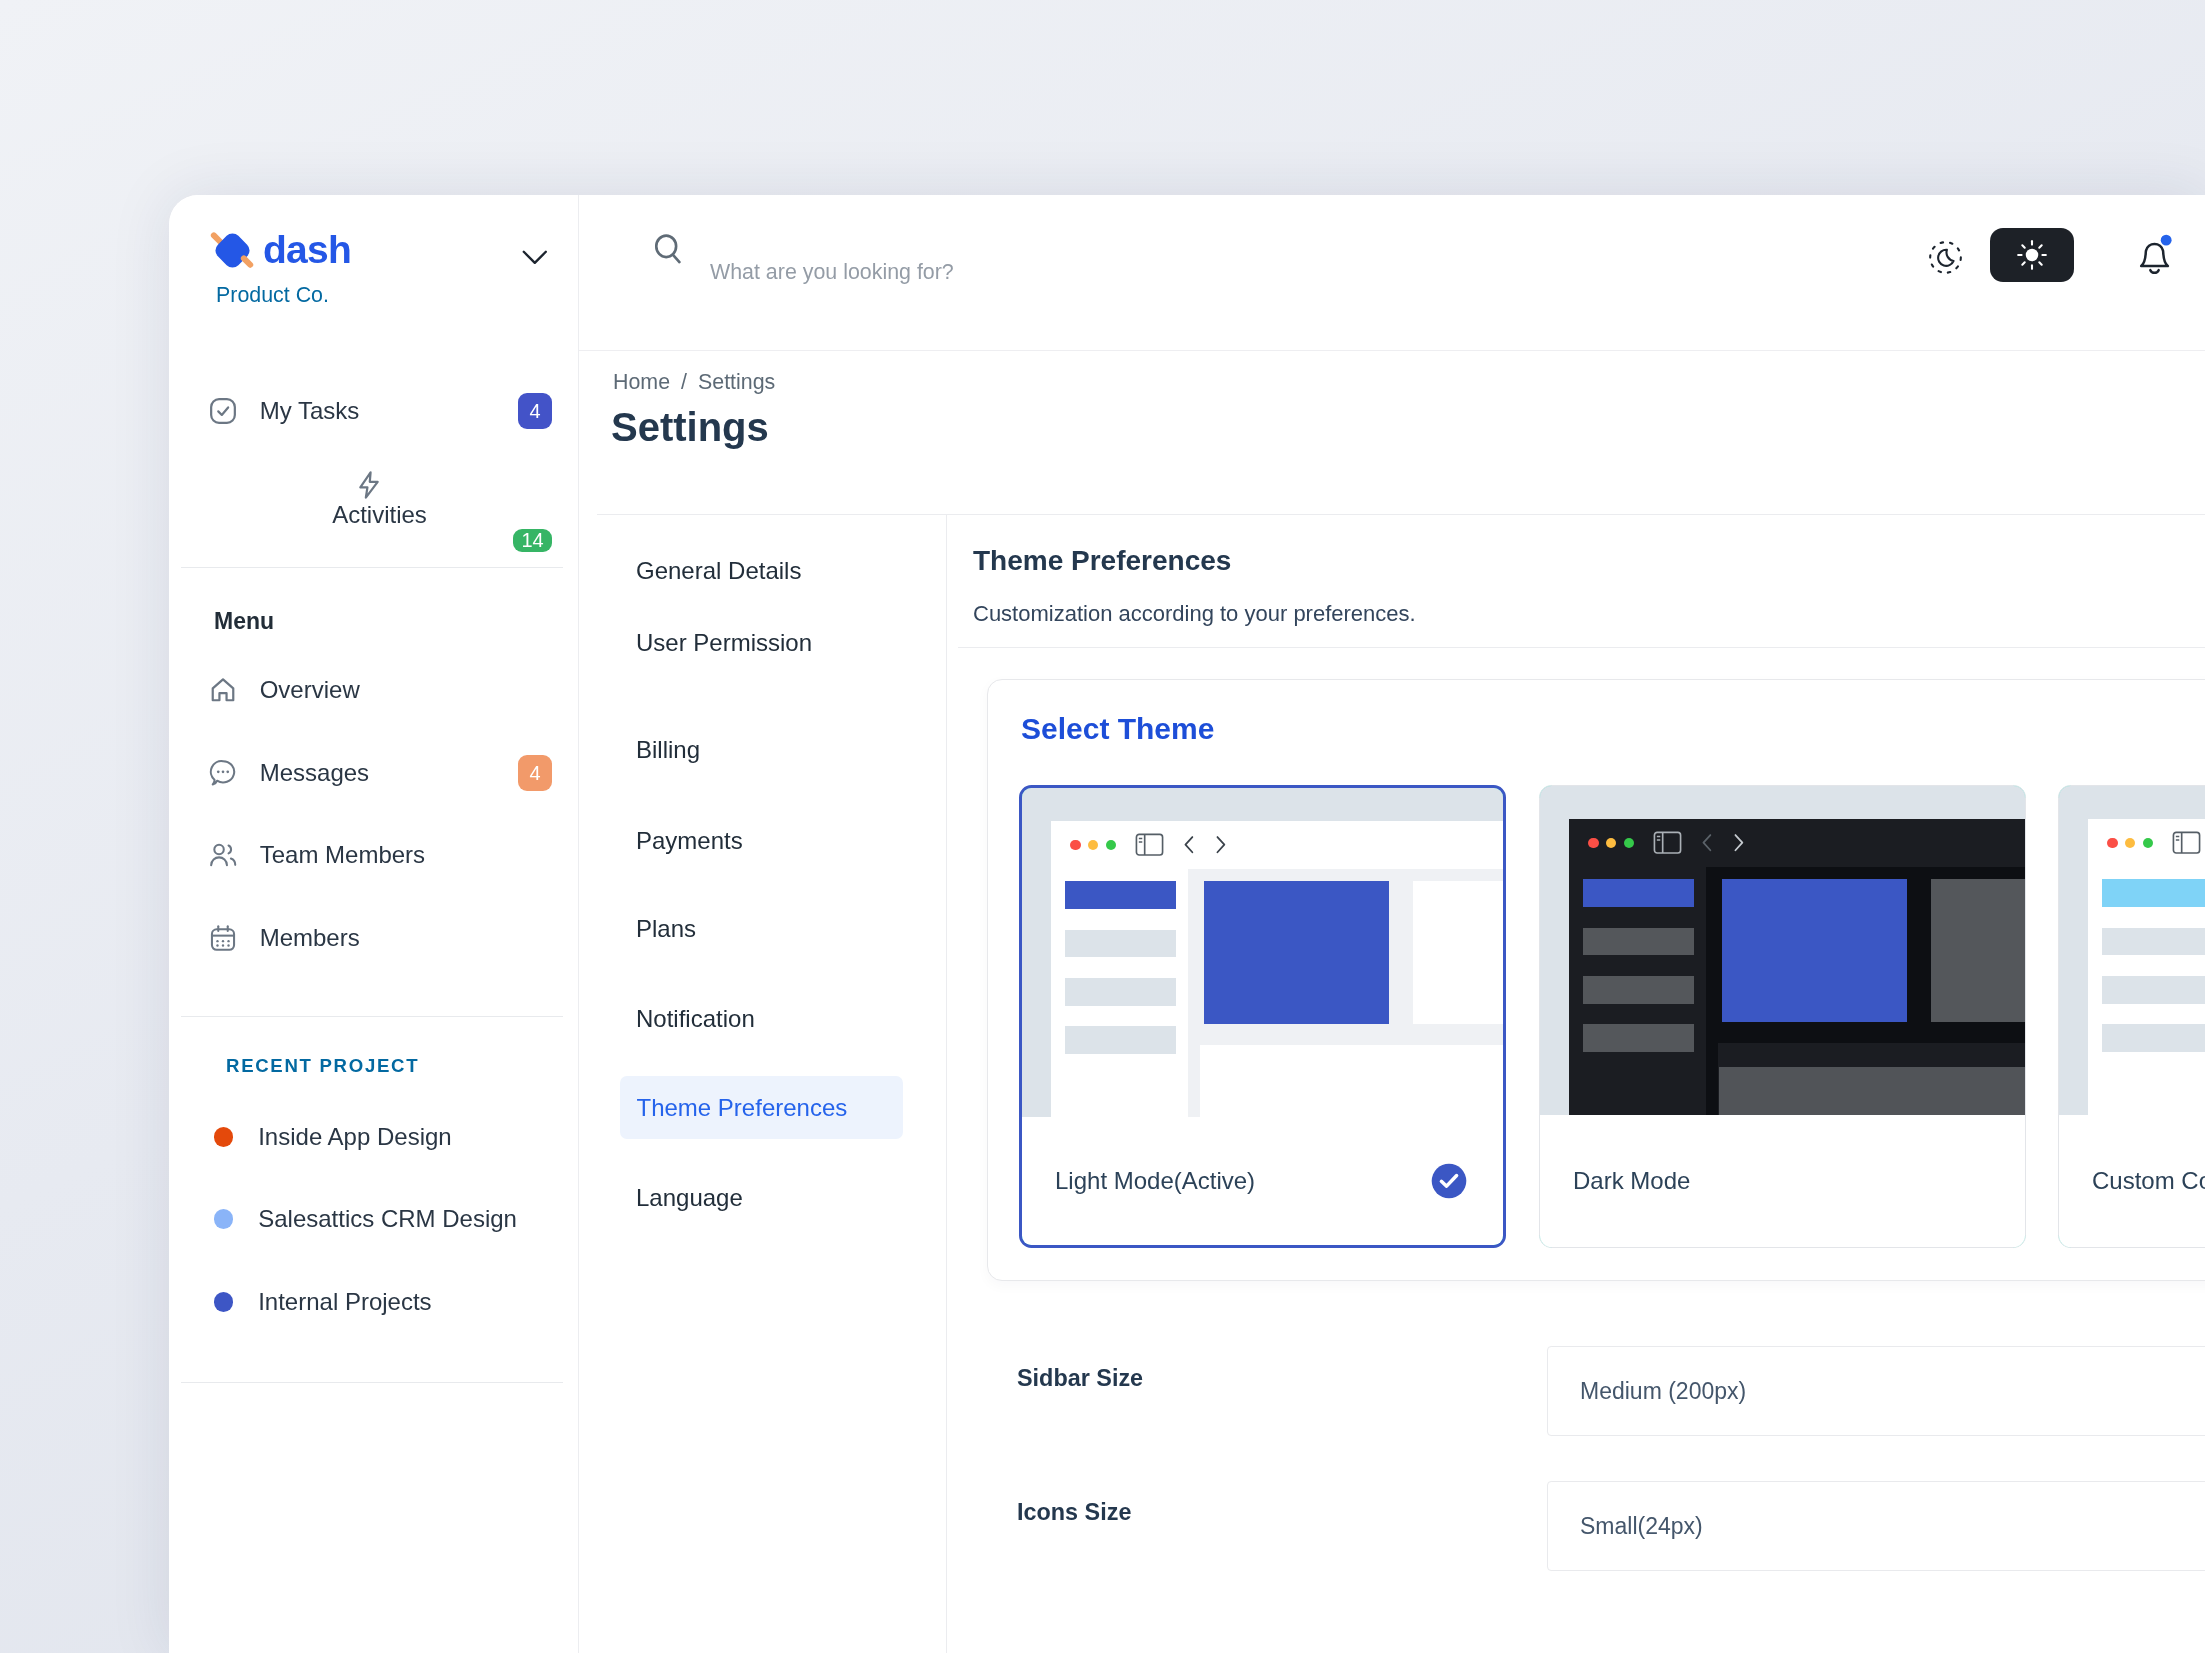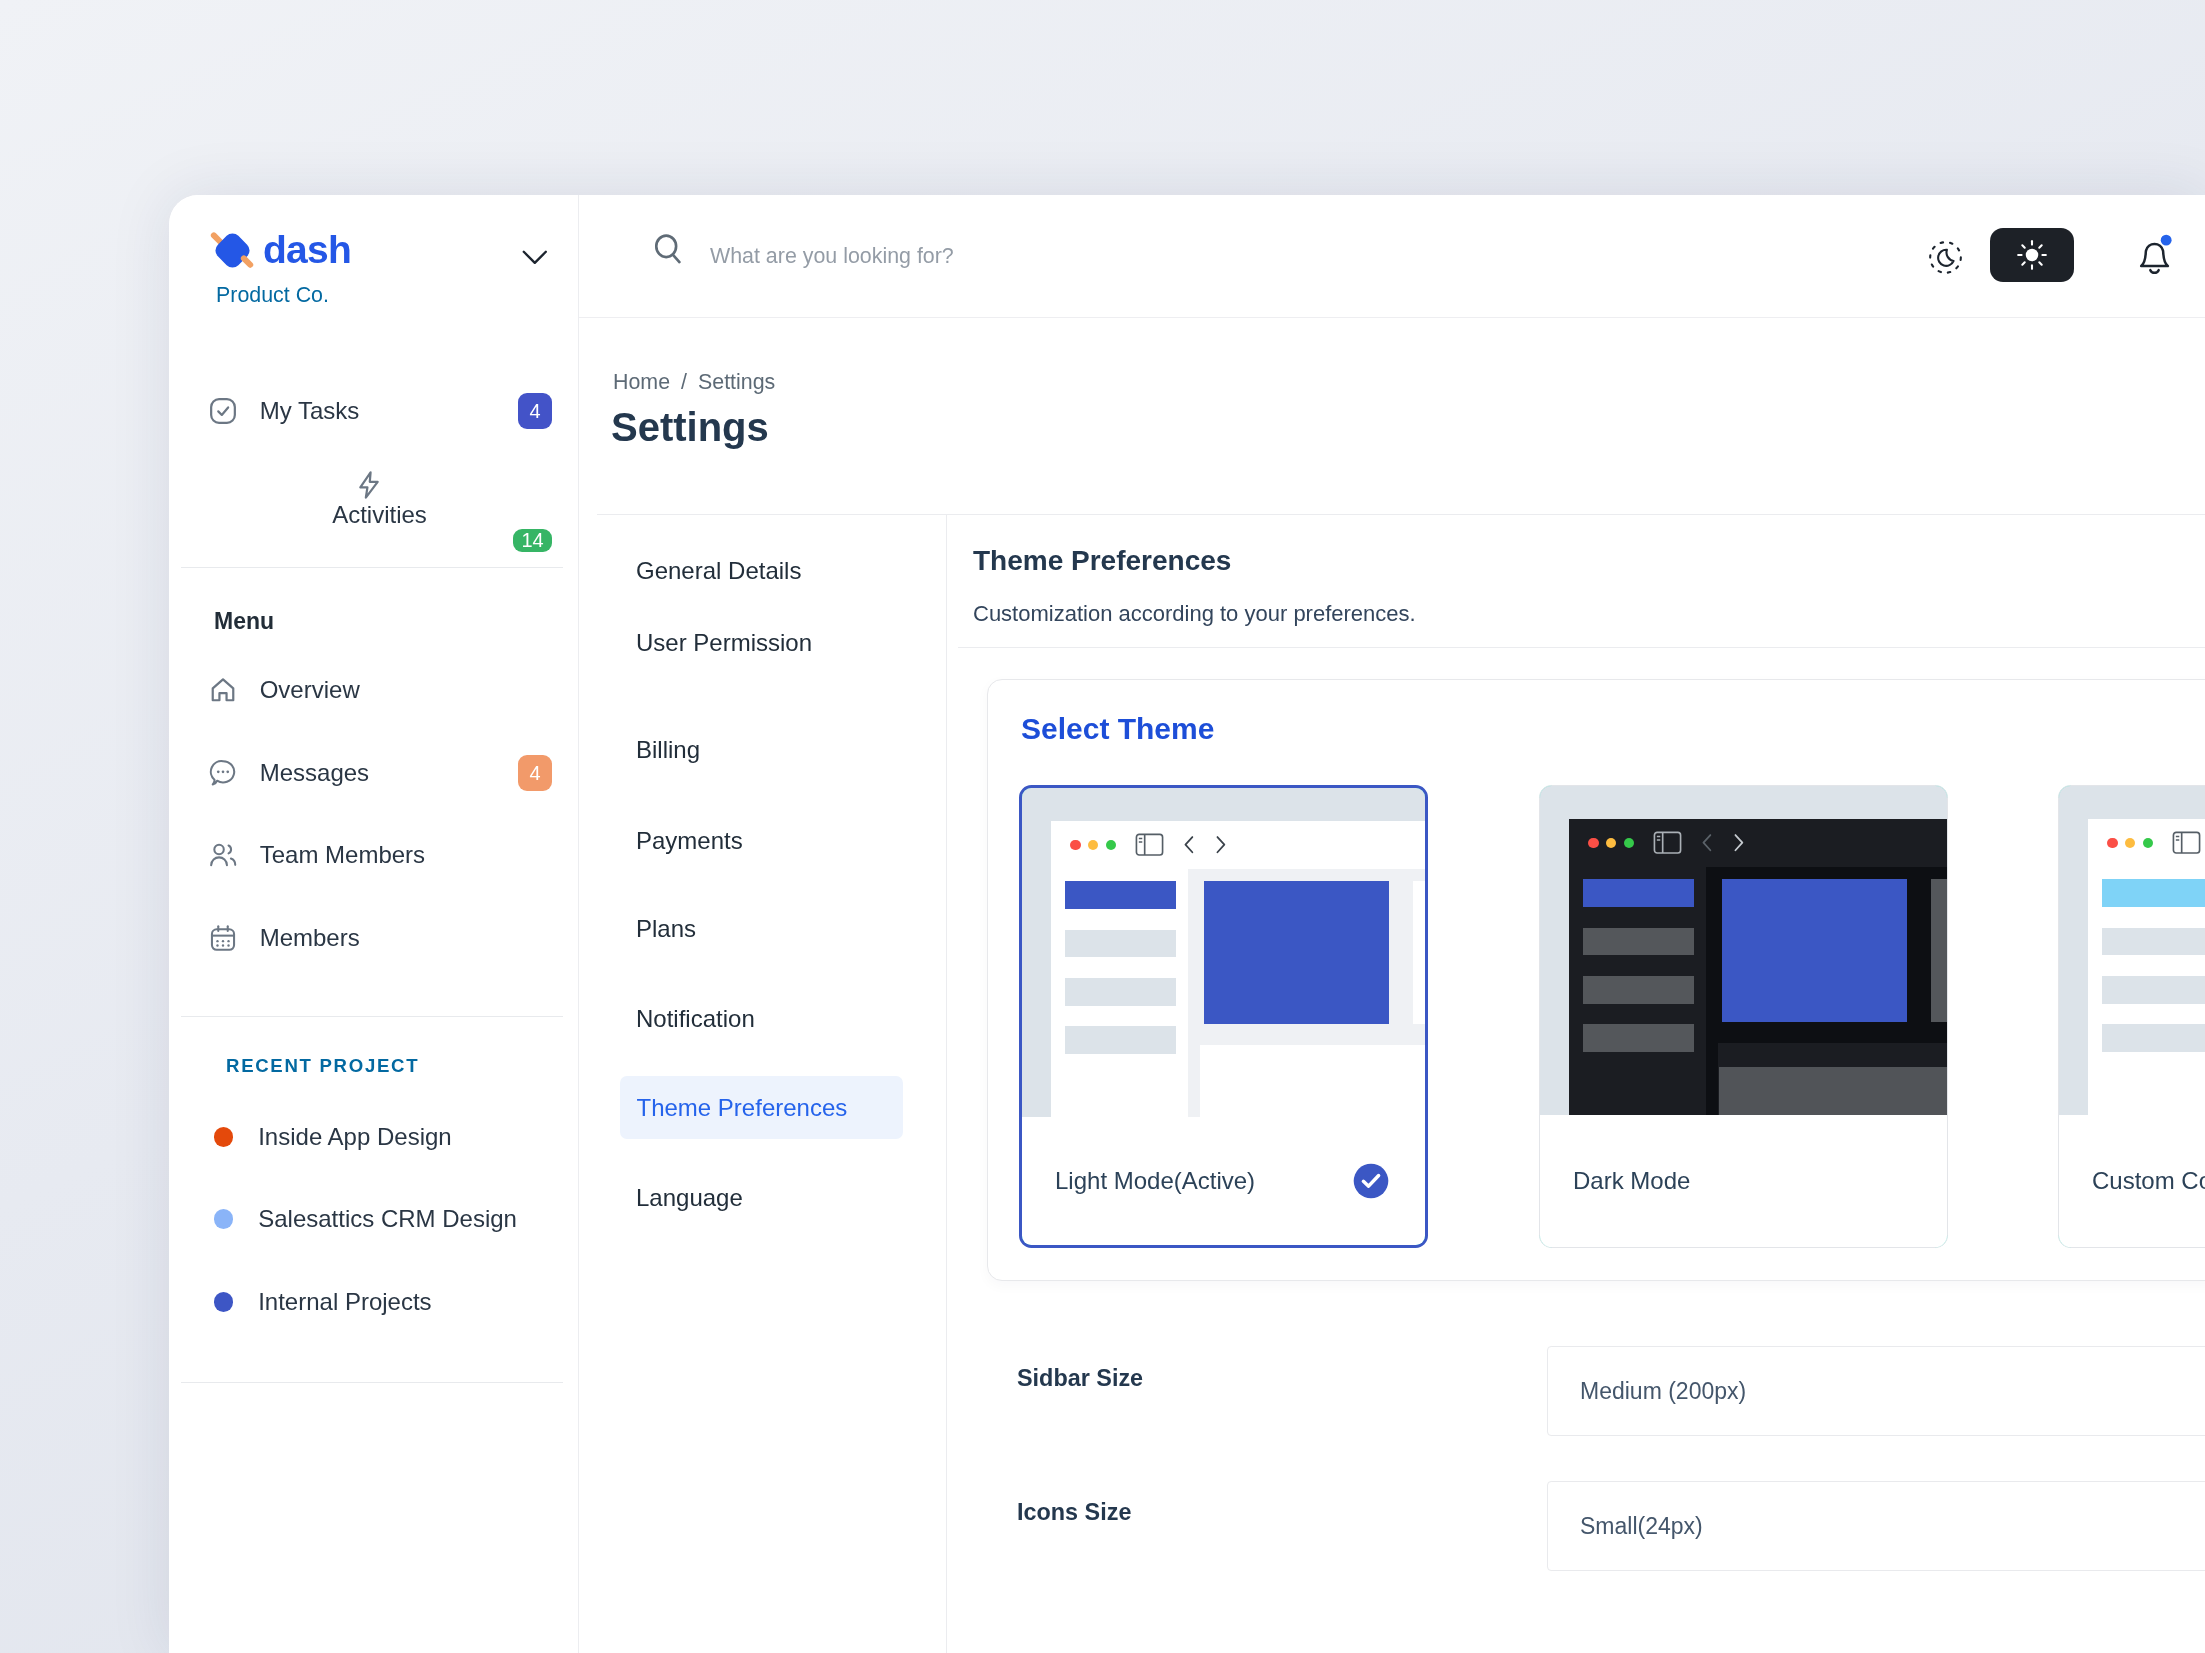--- a/index.html
+++ b/index.html
@@ -34,21 +34,21 @@
   .badge { margin-left:auto; min-width:34px; height:36px; padding:0 8.3px; border-radius:9px;
            display:flex; align-items:center; justify-content:center; color:#fff; font-size:20px; }
   .badge.blue { background:#4353c8; }
   .badge.green { background:#36b565; }
   .badge.orange { background:#f29a6a; }
   .sdivider { position:absolute; left:12.4px; right:15px; height:1.4px; background:#e8eaed; }
   .sec-title { position:absolute; left:45px; font-size:23px; font-weight:bold; color:#222d38; }
   .sec-title.small { font-size:18.6px; letter-spacing:1.7px; color:#0369a1;margin-left:12px; }
   .dot { width:19.3px; height:19.3px; border-radius:50%; margin:0 25px 0 6.9px; flex:0 0 auto; }
   
-  .header { position:absolute; left:410px; top:0; width:1626px; height:123px; border-bottom:1.4px solid #eeeef1; }
+  .header { position:absolute; left:410px; top:0; width:1626px; height:156px; border-bottom:1.4px solid #eeeef1; }
   .search-icon { position:absolute; left:69px; top:34px; }
   .search-input {
     position:absolute; left:131px; top:0; height:100%; width:1034px; border:none; outline:none;
     font-family:"Liberation Sans", sans-serif; font-size:21.4px; color:#2c3742; background:transparent;
   }
   .search-input::placeholder { color:#949ca6; }
   .moon-btn { position:absolute; right:240px; top:43px; width:39px; height:39px; cursor:pointer; }
   .theme-pill { position:absolute; right:131px; top:33px; width:84px; height:54px; background:#1d2127;
                 border-radius:13px; display:flex; align-items:center; justify-content:center; cursor:pointer; }
   .bell-btn { position:absolute; right:29px; top:36px; width:43px; height:45px; cursor:pointer; }
@@ -62,21 +62,21 @@
   .nav-item { position:absolute; left:57px; height:63px; display:flex; align-items:center;
               font-size:24px; color:#222e3a; cursor:pointer; }
   .nav-item.active { left:41px; width:283px; padding-left:16.5px; background:#edf3fd; border-radius:6.9px; color:#2563eb; }
   .section-heading { position:absolute; left:394px; top:227px; font-size:28px; font-weight:bold; color:#24384e; }
   .section-sub { position:absolute; left:394px; top:283px; font-size:22px; color:#33455c; }
   .section-divider { position:absolute; left:379px; right:0; top:329px; height:1.4px; background:#ebecef; }
   
   .card { position:absolute; left:408px; top:361px; width:1275px; height:602px; background:#fff;
           border:1.4px solid #e7e8eb; border-radius:15px; box-shadow:0 4.1px 12.4px rgba(20,30,60,.03); }
   .card-title { position:absolute; left:33px; top:32px; font-size:30px; font-weight:bold; color:#1d4ed8; }
-  .theme-card { position:absolute; top:105px; width:409px; height:463px; border-radius:12.4px;
+  .theme-card { position:absolute; top:105px; width:487px; height:463px; border-radius:12.4px;
                 background:#5eead4; overflow:hidden; cursor:pointer; }
   .theme-card.light { left:31px; border:3.4px solid #3b57c4; }
   .theme-card.dark  { left:551px; border:1.4px solid #e3e5e9; }
   .theme-card.custom{ left:1070px; border:1.4px solid #e3e5e9; }
   .thumb { position:absolute; left:0; right:0; top:0; height:329px; background:#dce3e9; overflow:hidden; }
   .win { position:absolute; left:29px; top:33px; right:0; bottom:0; background:#fff; }
   .win.darkwin { background:#1b1d22; }
   .chrome { position:absolute; left:0; top:0; right:0; height:48px; display:flex; align-items:center; padding-left:19.3px; }
   .cdot { width:10.3px; height:10.3px; border-radius:50%; margin-right:7.6px; }
   .cdot.r { background:#fb4f46; } .cdot.y { background:#fdbc40; } .cdot.g { background:#35c94a; }

